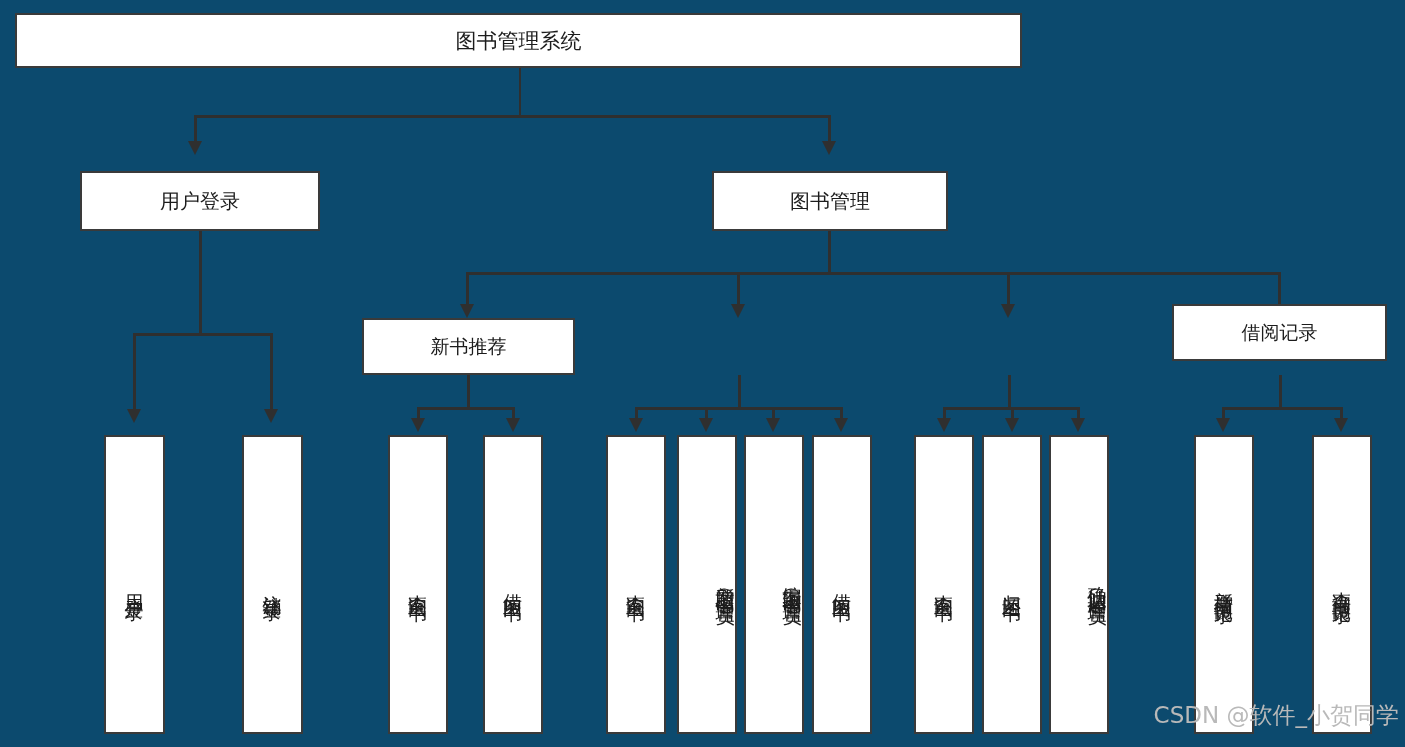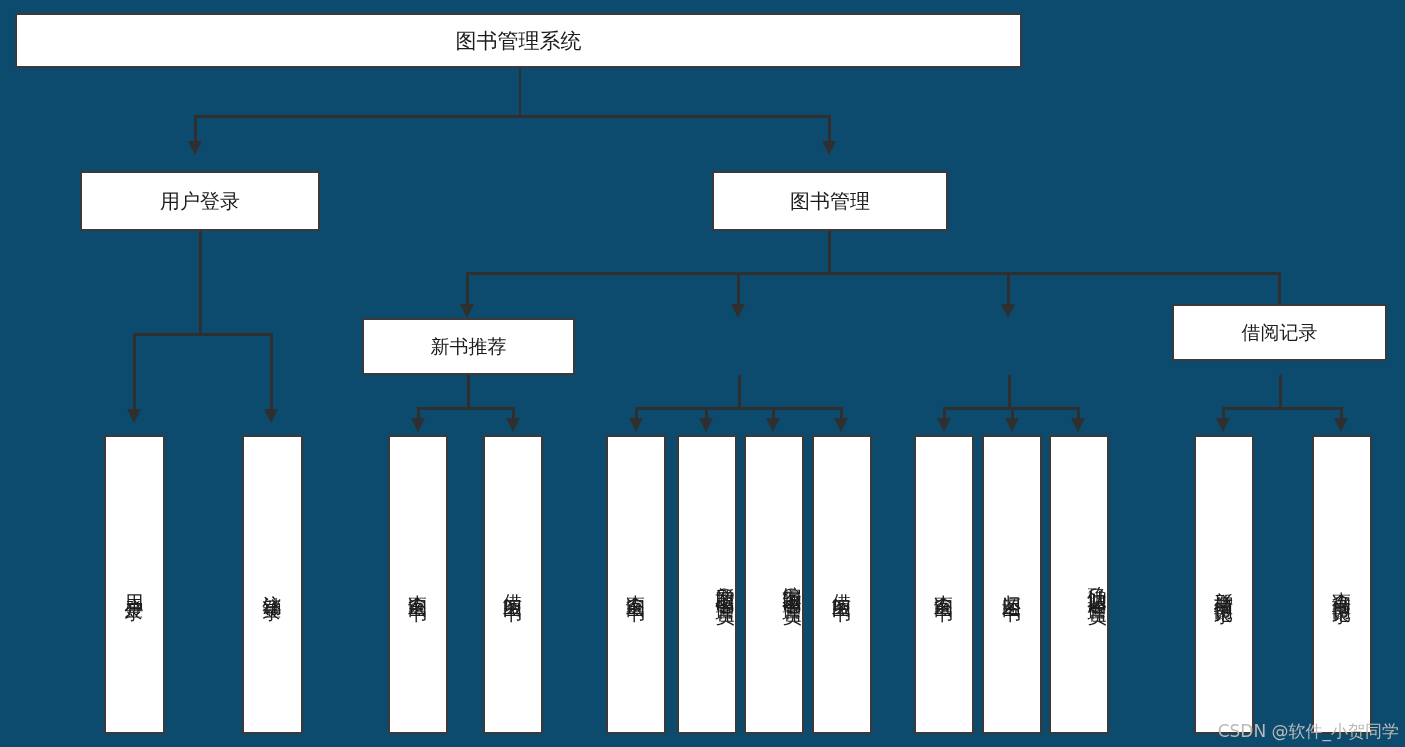--- a/index.html
+++ b/index.html
@@ -73,22 +73,22 @@
     height: 0;
     border-left: 7px solid transparent;
     border-right: 7px solid transparent;
     border-top: 14px solid #2f2f2f;
     z-index: 2;
   }
   
   #watermark {
     position: absolute;
     right: 6px;
-    bottom: 4px;
-    font-size: 17px;
+    bottom: 16px;
+    font-size: 23px;
     color: #b9b9b9;
     white-space: nowrap;
     z-index: 5;
     font-family: "DejaVu Sans", "Liberation Sans", sans-serif;
   }
 </style>
 </head>
 <body>
 
 <div id="diagram">

